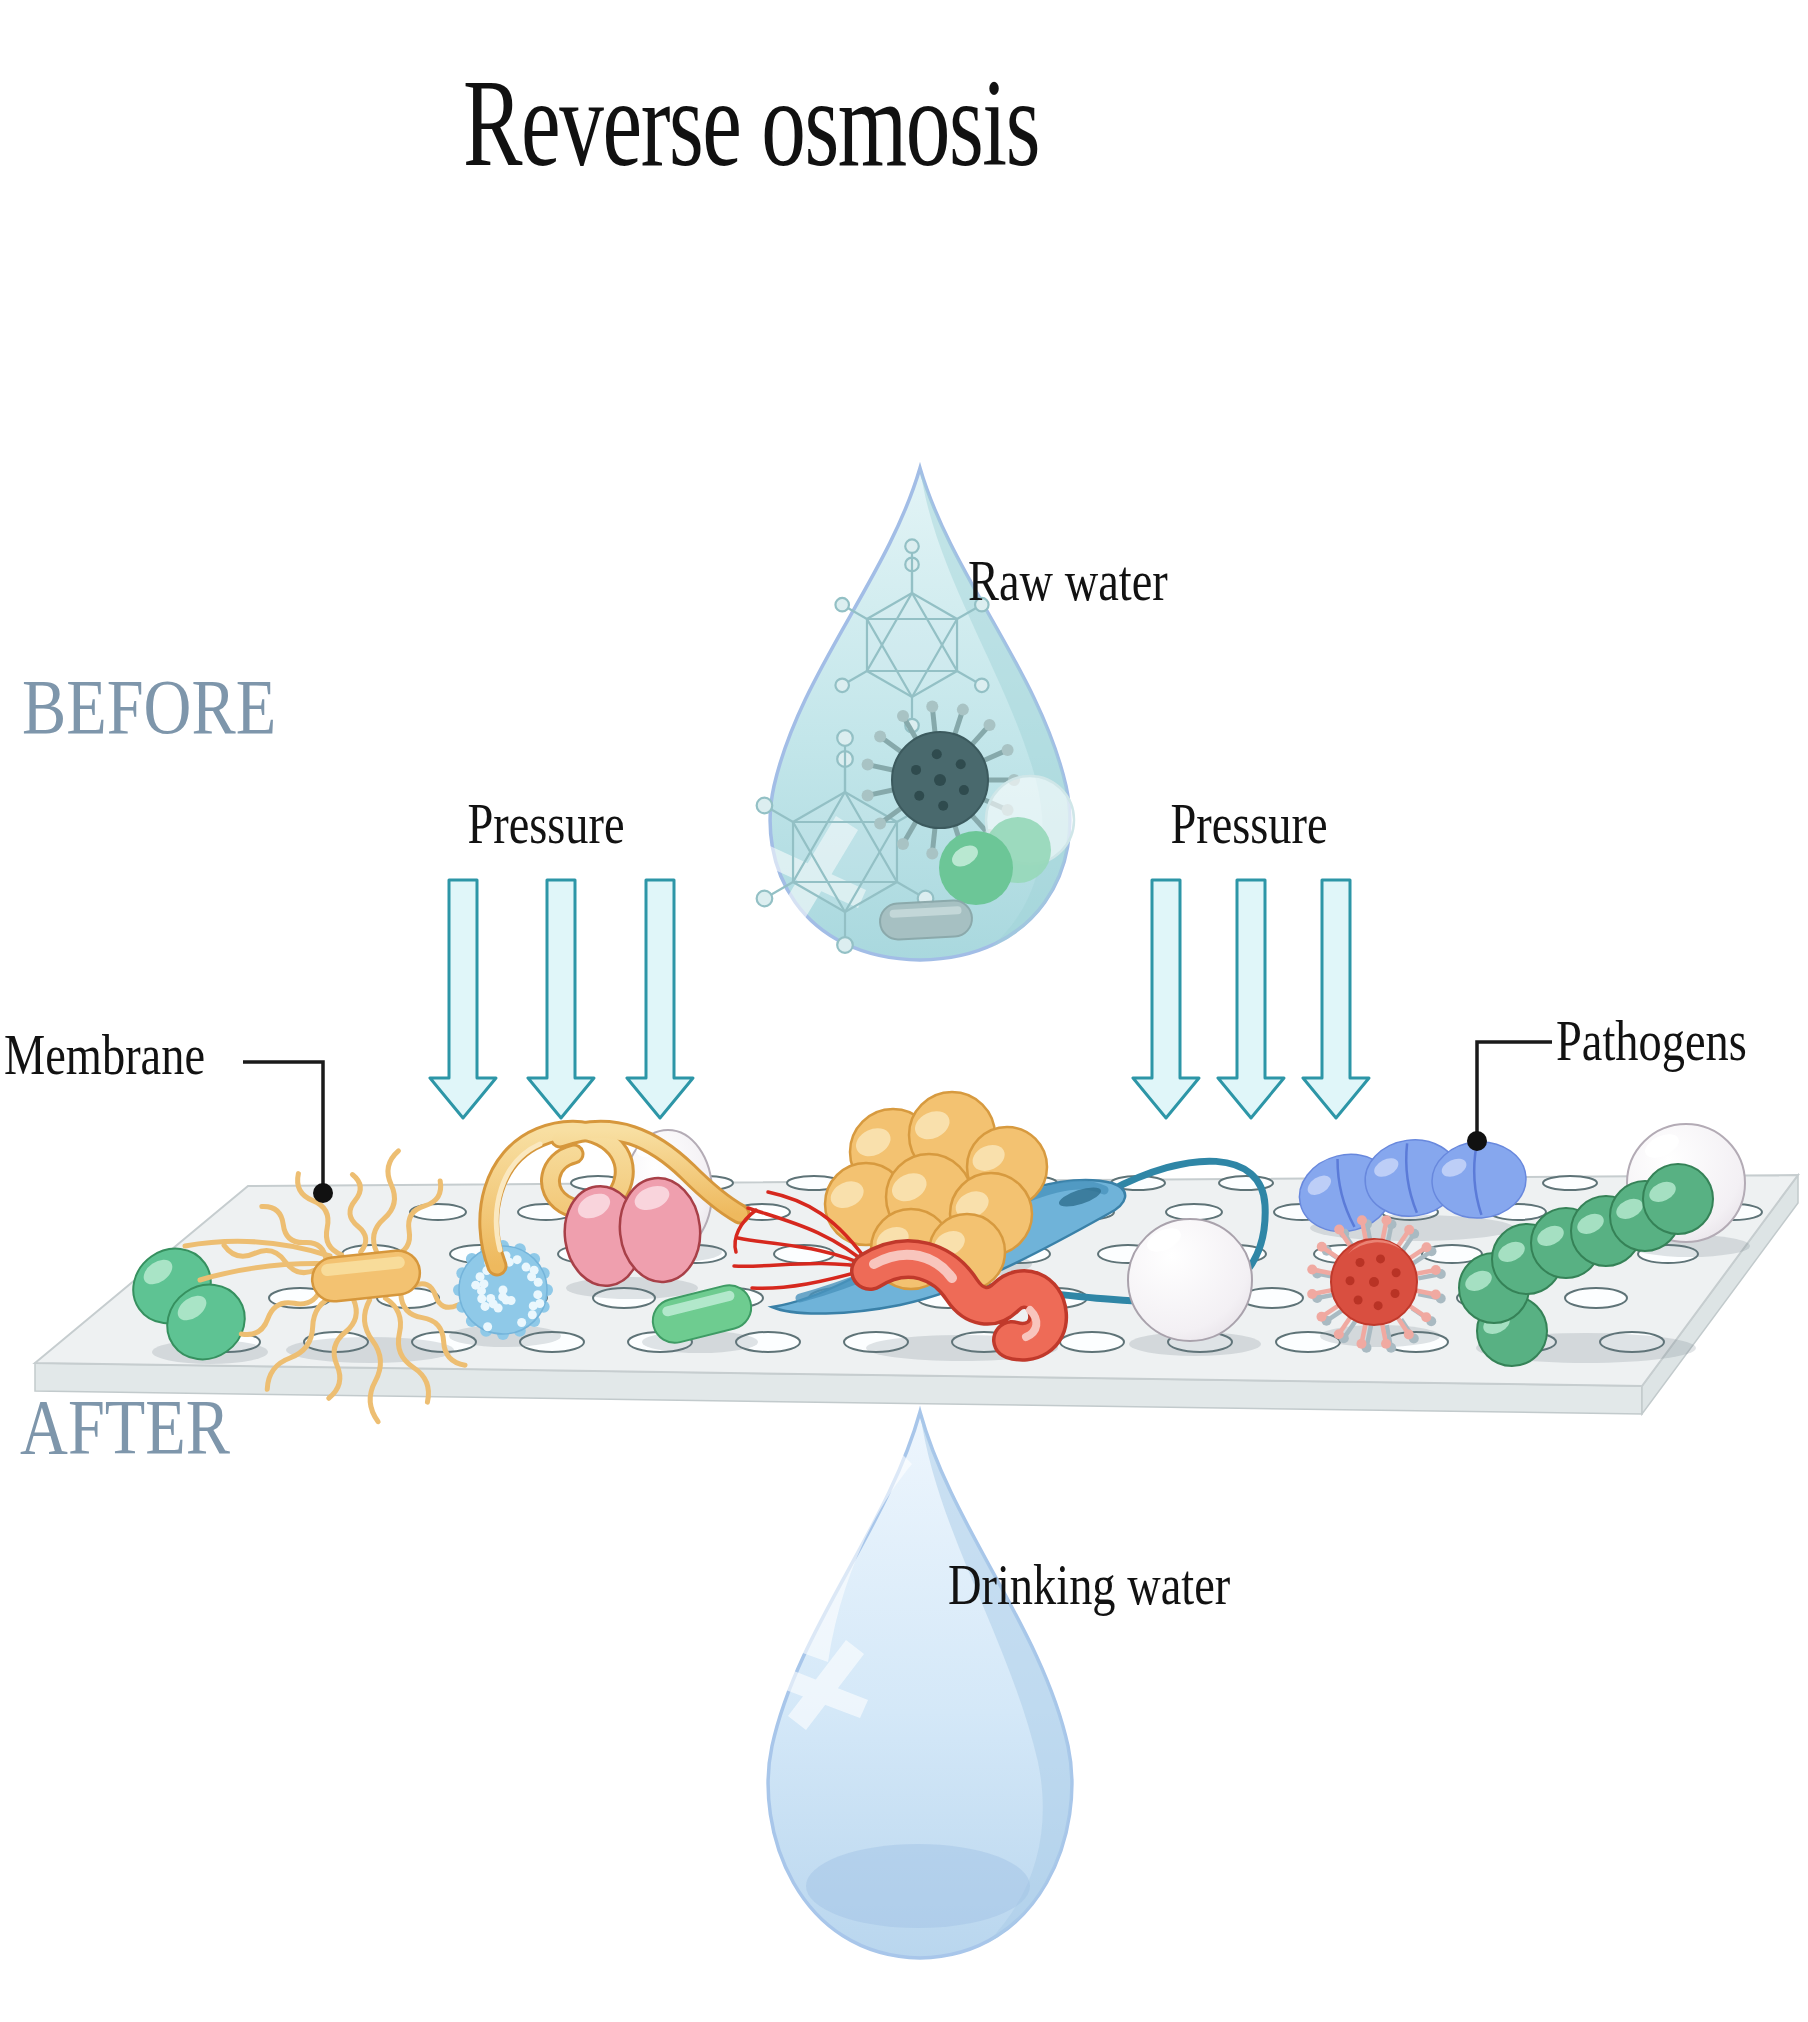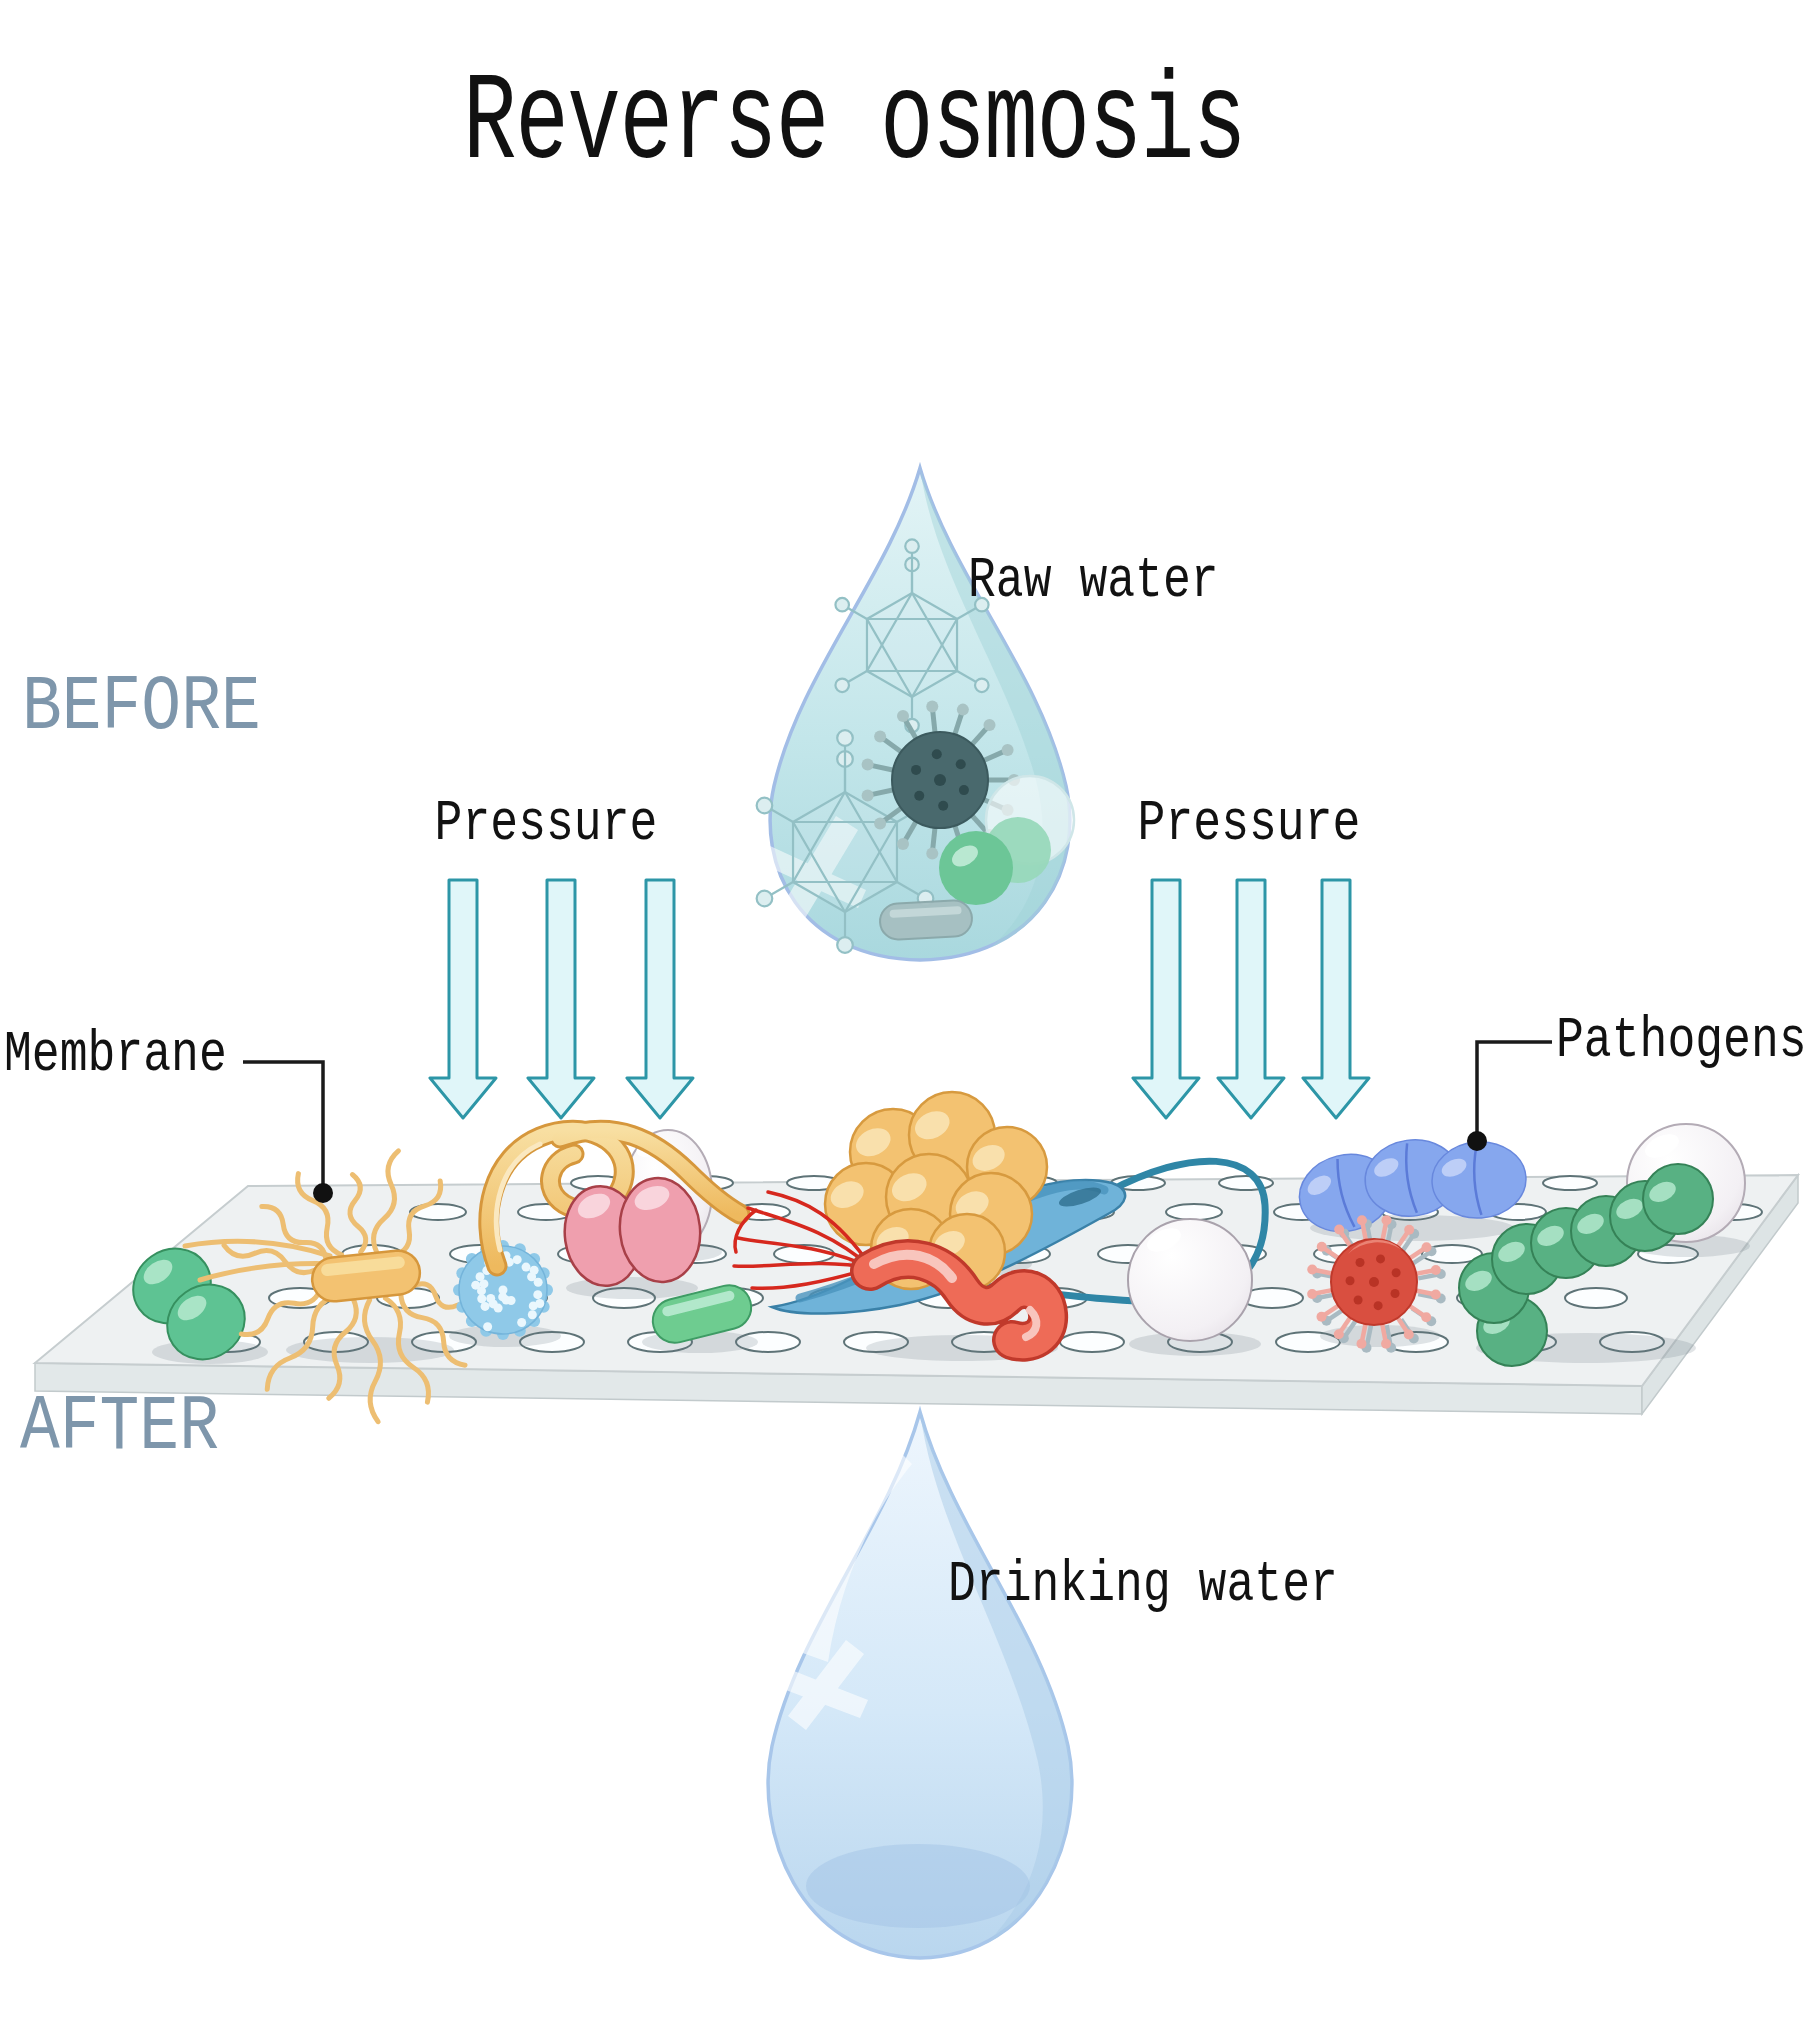--- a/index.html
+++ b/index.html
@@ -1,17 +1,17 @@
 <!DOCTYPE html>
 <html><head>
 <meta charset="utf-8">
 <style>
   html,body{margin:0;padding:0;background:#fff;}
   .canvas{position:relative;width:1808px;height:2022px;background:#ffffff;overflow:hidden;
-          font-family:Liberation Mono, monospace;color:#111;}
+          font-family:Liberation Serif, serif;color:#111;}
   svg{position:absolute;left:0;top:0;}
   .lbl{position:absolute;white-space:nowrap;line-height:1;}
   .title{font-size:124px;letter-spacing:-2px;transform:scaleX(.72);}
   .stage{font-size:78px;color:#7e96ab;transform:scaleX(.85);transform-origin:left center;}
   .callout{font-size:58px;color:#121212;transform:scaleX(.8);transform-origin:left center;}
   .center{transform:translateX(-50%) scaleX(.8);transform-origin:center center;}
 </style>
 </head>
 <body>
 

